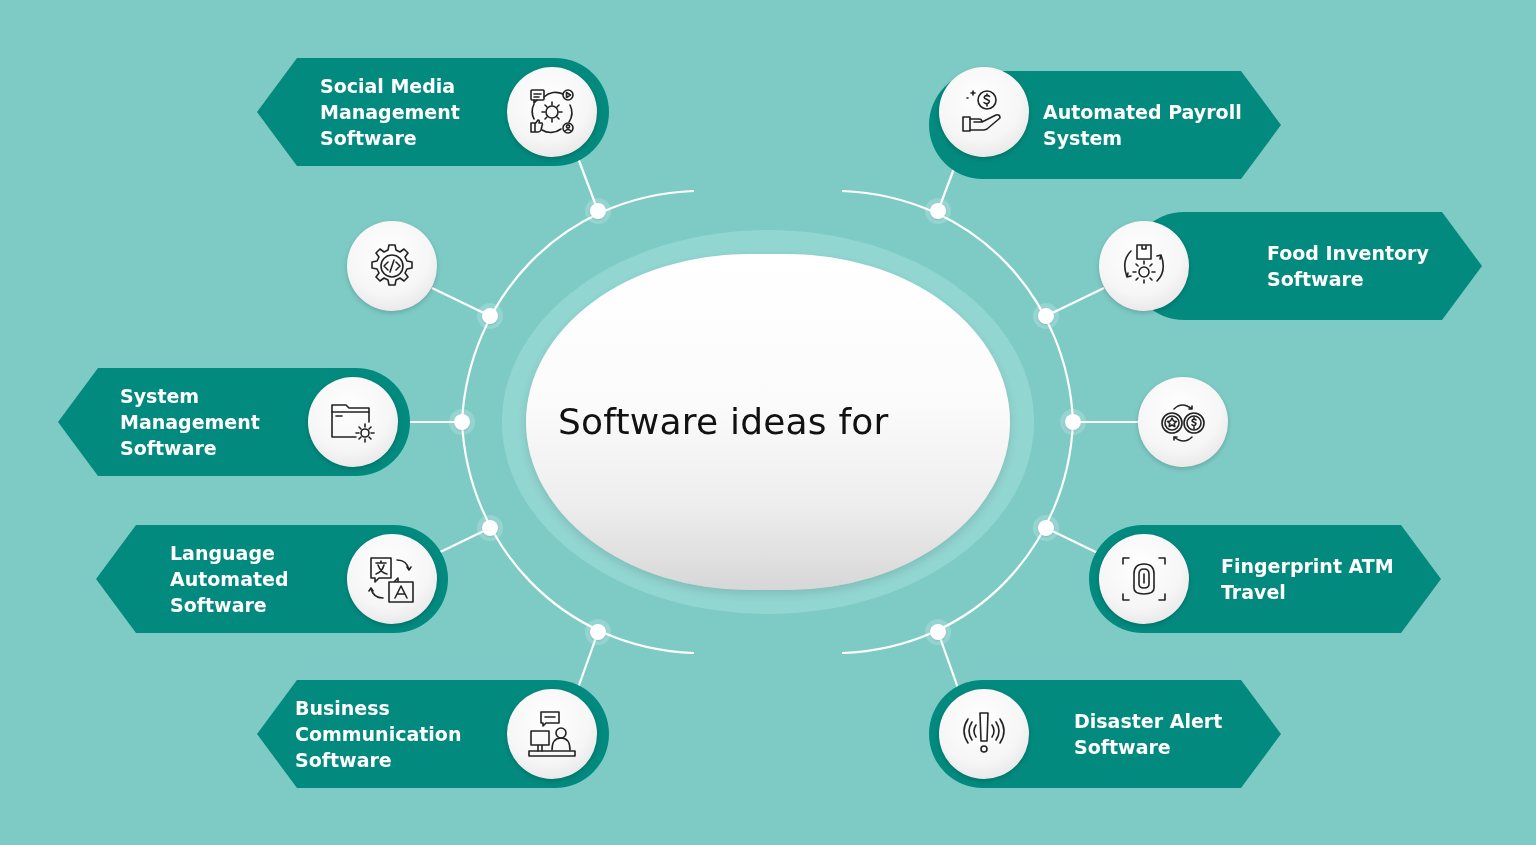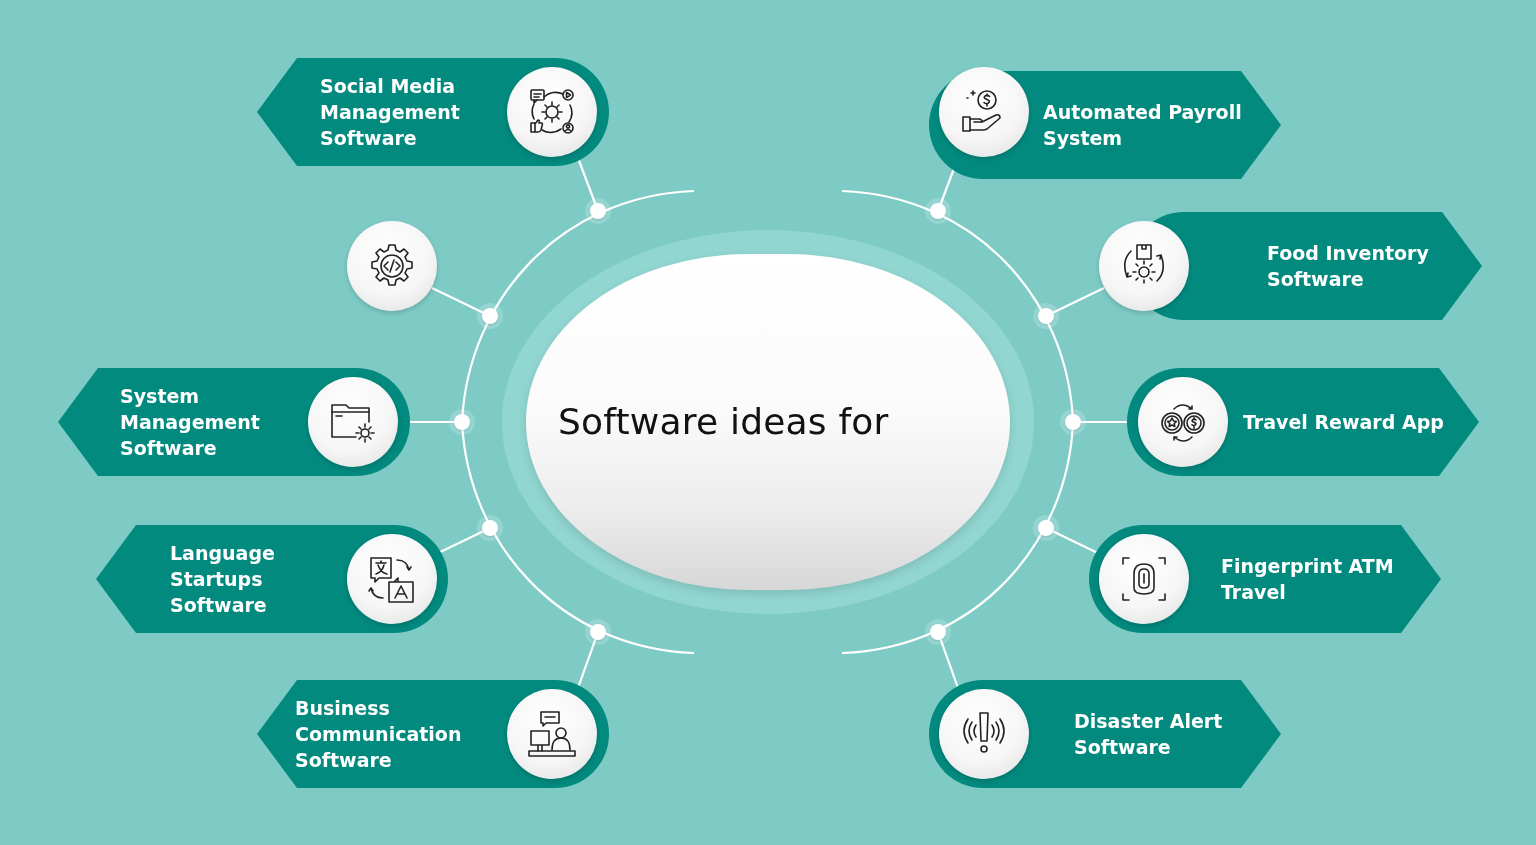--- a/index.html
+++ b/index.html
@@ -156,21 +156,21 @@
       <path d="M30 42 h-24 v-32 h14 l3 3 h20 v14"></path>
       <line x1="6" y1="17" x2="43" y2="17"></line>
       <line x1="10" y1="21" x2="16" y2="21"></line>
       <circle cx="39" cy="38" r="4"></circle>
       <path d="M39 29 v3 M39 44 v3 M30 38 h3 M45 38 h3 M33 32 l2 2 M43 42 l2 2 M45 32 l-2 2 M33 44 l2 -2"></path>
     </svg>
   </div>
 
   <div class="pill left" style="left:96px;top:525px;width:352px">
     <div class="label" style="left:74px">Language
-Startups
+Automated
 Software</div>
   </div>
   <div class="icon-circle" style="left:347px;top:534px">
     <svg viewBox="0 0 54 54">
       <path d="M6 6 h20 v20 h-12 l-4 4 v-4 h-4 z"></path>
       <path d="M11 11 h10 M16 9 v2 M13 13 q3 8 9 9 M19 13 q-2 7 -8 9"></path>
       <path d="M24 30 h24 v20 h-24 z M29 30 l4 -4 v4"></path>
       <path d="M30 46 l6 -12 l6 12 M32 42 h8"></path>
       <path d="M32 8 q10 0 12 10 M42 15 l2 3 l2 -3"></path>
       <path d="M18 46 q-10 0 -12 -10 M8 39 l-2 -3 l-2 3"></path>
@@ -213,23 +213,20 @@
   <div class="icon-circle" style="left:1099px;top:221px">
     <svg viewBox="0 0 54 54">
       <path d="M20 6 h14 v14 h-14 z M25 6 v4 h4 v-4"></path>
       <circle cx="27" cy="33" r="5"></circle>
       <path d="M27 22 v3 M27 41 v3 M16 33 h3 M35 33 h3 M19 25 l2 2 M33 39 l2 2 M35 25 l-2 2 M19 41 l2 -2"></path>
       <path d="M14 12 q-10 10 -4 26 M10 38 l1 -4 M10 38 l4 -1"></path>
       <path d="M40 42 q10 -10 4 -26 M44 16 l-1 4 M44 16 l-4 1"></path>
     </svg>
   </div>
 
-  <div class="pill right" style="left:1127px;top:368px;width:352px">
-    <div class="label" style="left:116px">Travel Reward App</div>
-  </div>
   <div class="icon-circle" style="left:1138px;top:377px">
     <svg viewBox="0 0 54 54">
       <circle cx="16" cy="28" r="10"></circle>
         <circle cx="16" cy="28" r="7"></circle>
       <path d="M16 23 l1.5 3 l3 0.5 l-2.3 2 l0.6 3 l-2.8 -1.5 l-2.8 1.5 l0.6 -3 l-2.3 -2 l3 -0.5 z"></path>
       <circle cx="38" cy="28" r="10"></circle>
         <circle cx="38" cy="28" r="7"></circle>
       <path d="M40 25 q-1.5 -1.5 -3 -0.5 q-2 1.5 0.5 2.5 l1.5 0.7 q2 1 0 2.5 q-1.5 1 -3 -0.5 M38 22.5 v1.5 M38 32 v1.5"></path>
       <path d="M18 14 q8 -8 18 0 M36 14 l-3 0 M36 14 l0 -3"></path>
       <path d="M36 42 q-8 8 -18 0 M18 42 l3 0 M18 42 l0 3"></path>

